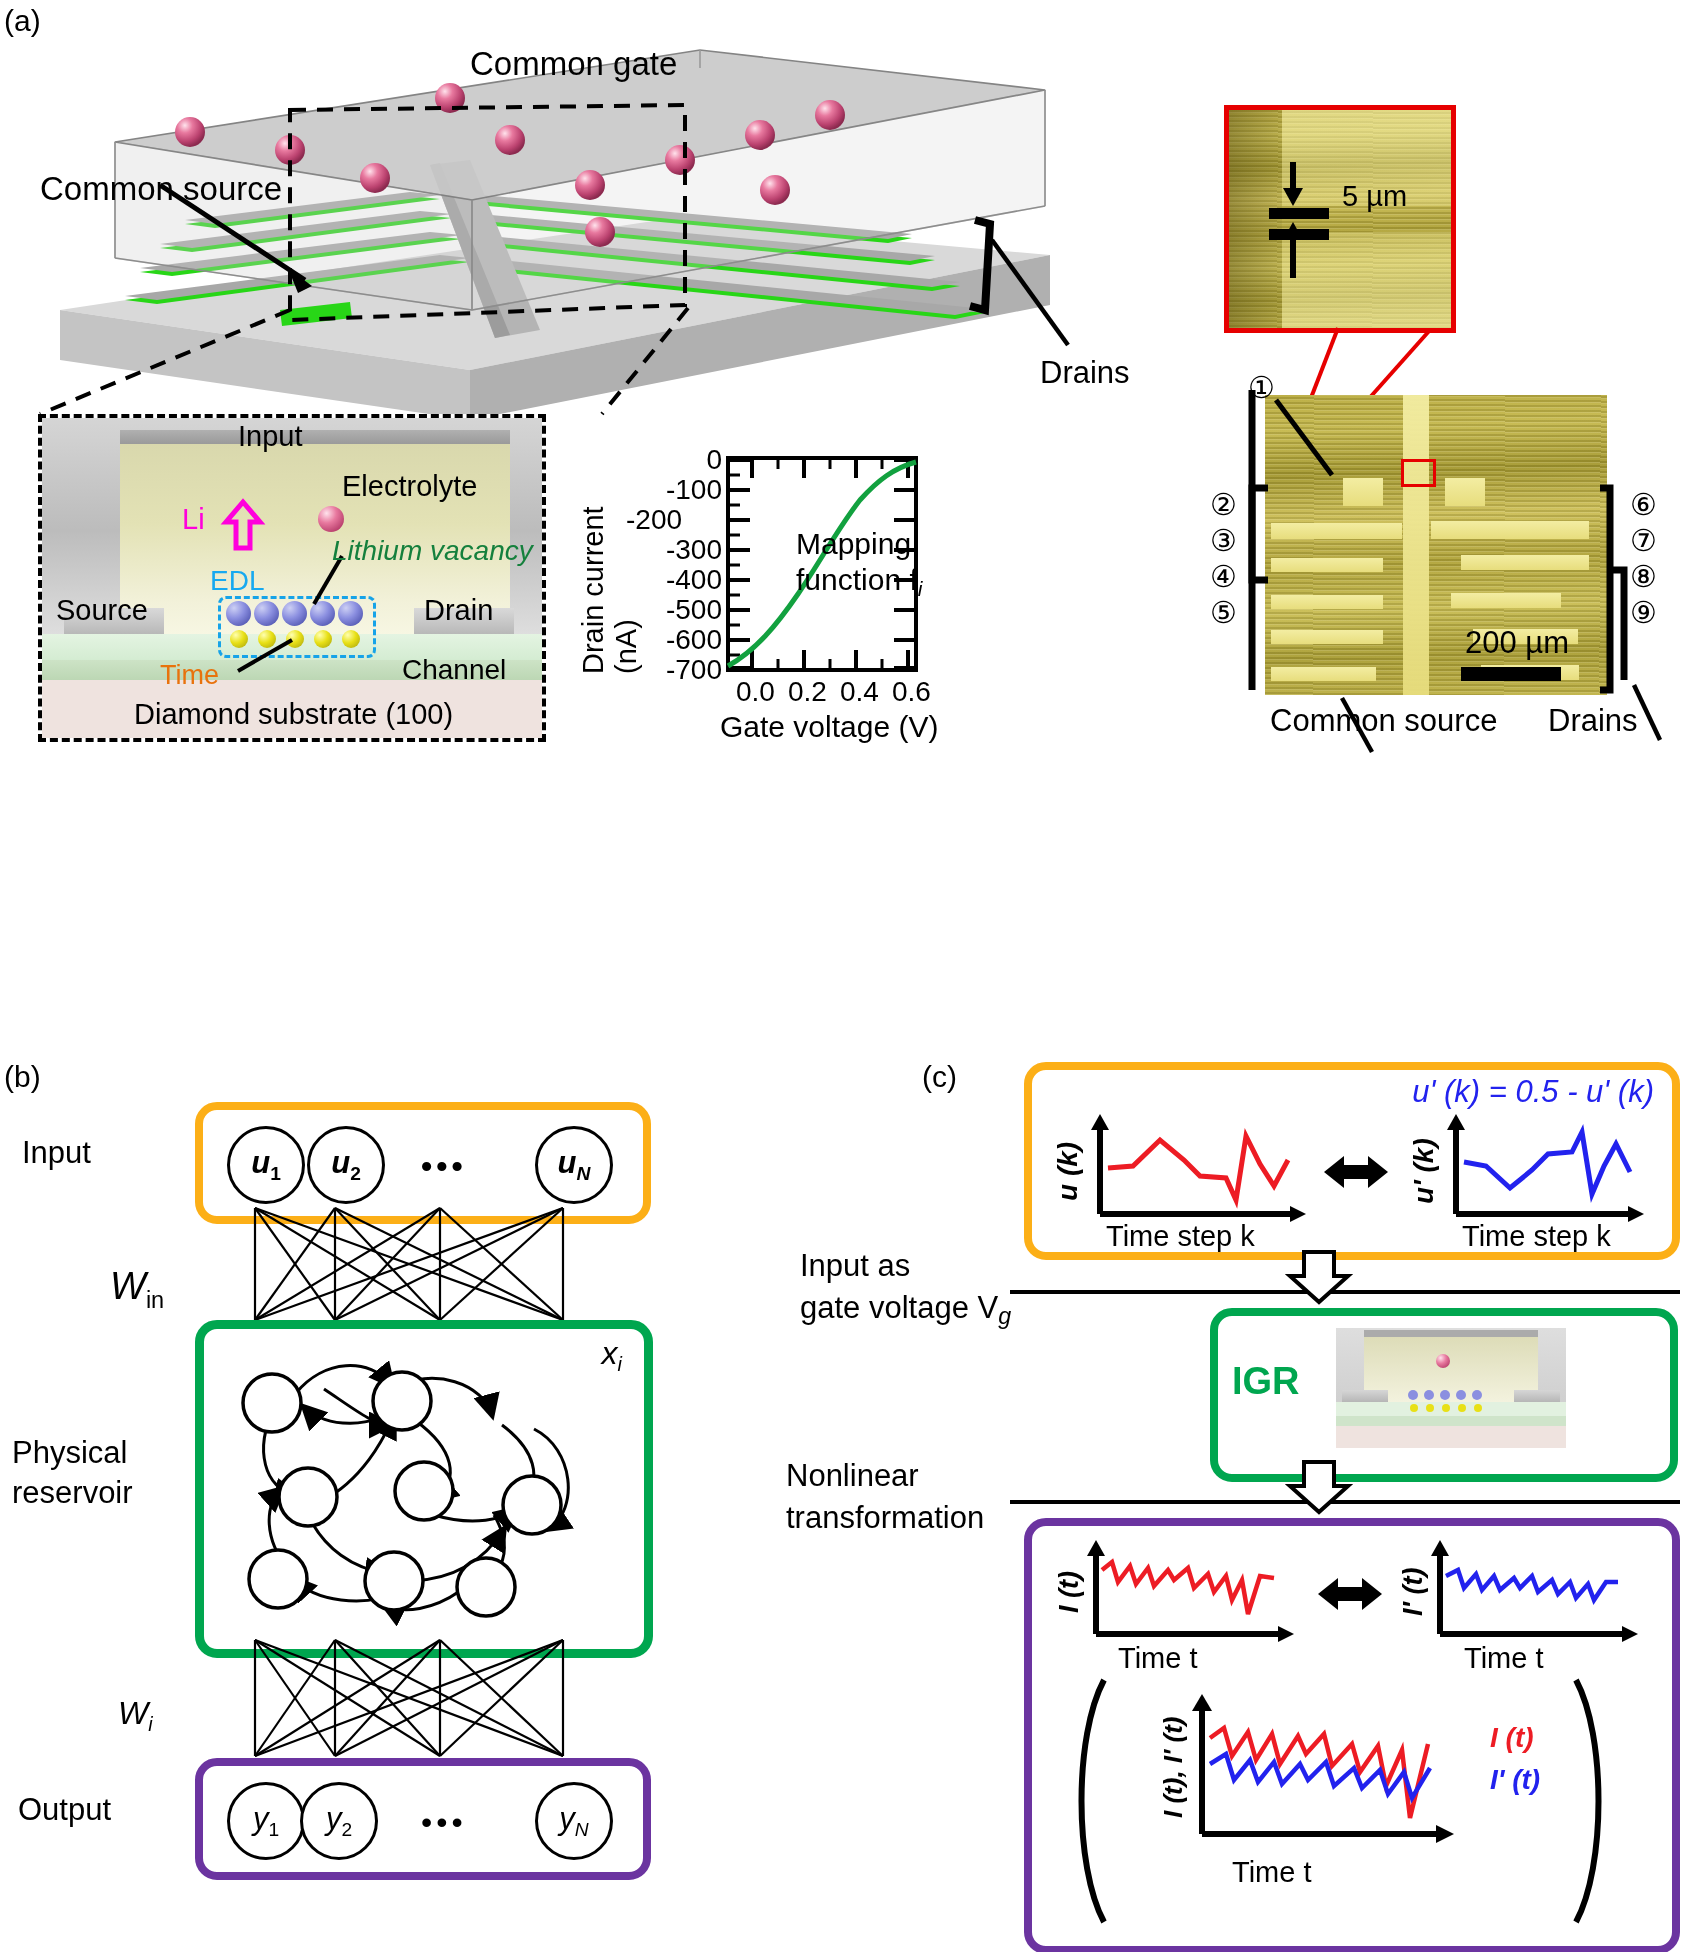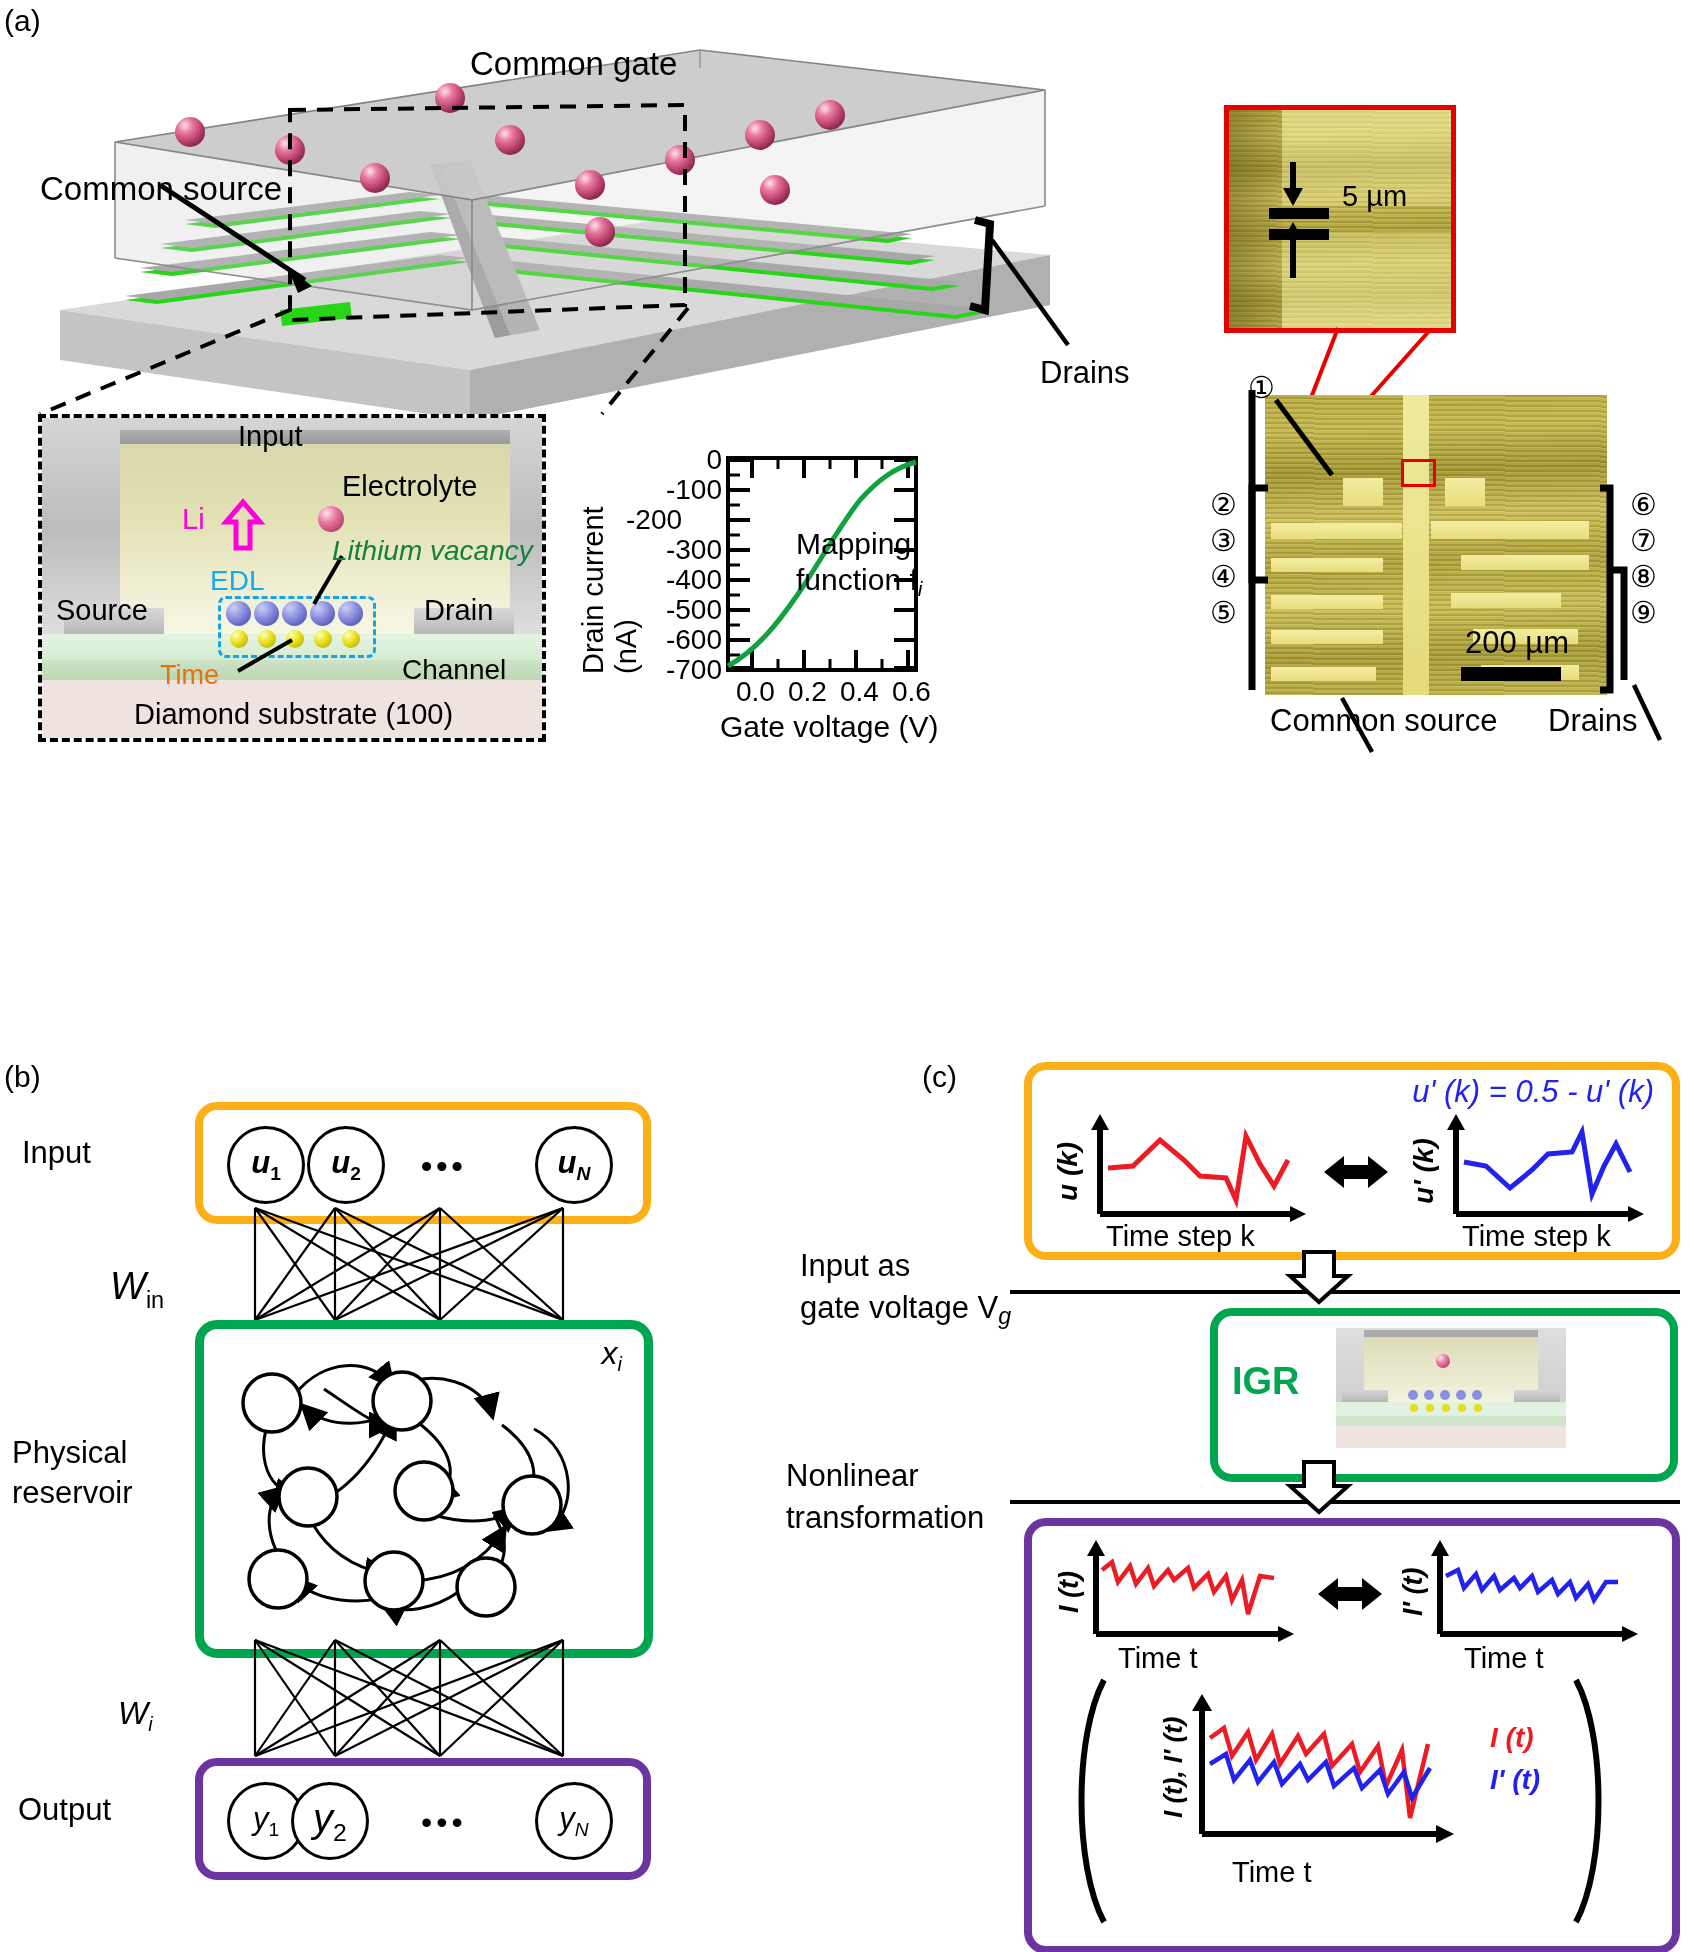--- a/index.html
+++ b/index.html
@@ -455,21 +455,21 @@
         <line x1="368" y1="0" x2="140" y2="116"></line>
       <line x1="368" y1="0" x2="245" y2="116"></line>
         <line x1="368" y1="0" x2="368" y2="116"></line>
     </g>
   </svg>
 
   <div class="roundbox" style="left:195px;top:718px;width:440px;height:106px;border:8px solid #6B34A0;">
     <div class="nodecirc" style="left:24px;top:16px;width:72px;height:72px;font-size:31px;">
       <span><i>y</i><sub>1</sub></span>
     </div>
-    <div class="nodecirc" style="left:88px;top:16px;width:72px;height:72px;font-size:40px;">
+    <div class="nodecirc" style="left:97px;top:16px;width:72px;height:72px;font-size:31px;">
       <span><i>y</i><sub>2</sub></span>
     </div>
     <div class="abs" style="left:218px;top:38px;font-size:32px;letter-spacing:4px;">•••</div>
     <div class="nodecirc" style="left:332px;top:16px;width:72px;height:72px;font-size:31px;">
       <span><i>y</i><sub style="font-style:italic;">N</sub></span>
     </div>
   </div>
   <span class="abs" style="left:18px;top:752px;font-size:31px;">Output</span>
 </div>
 

